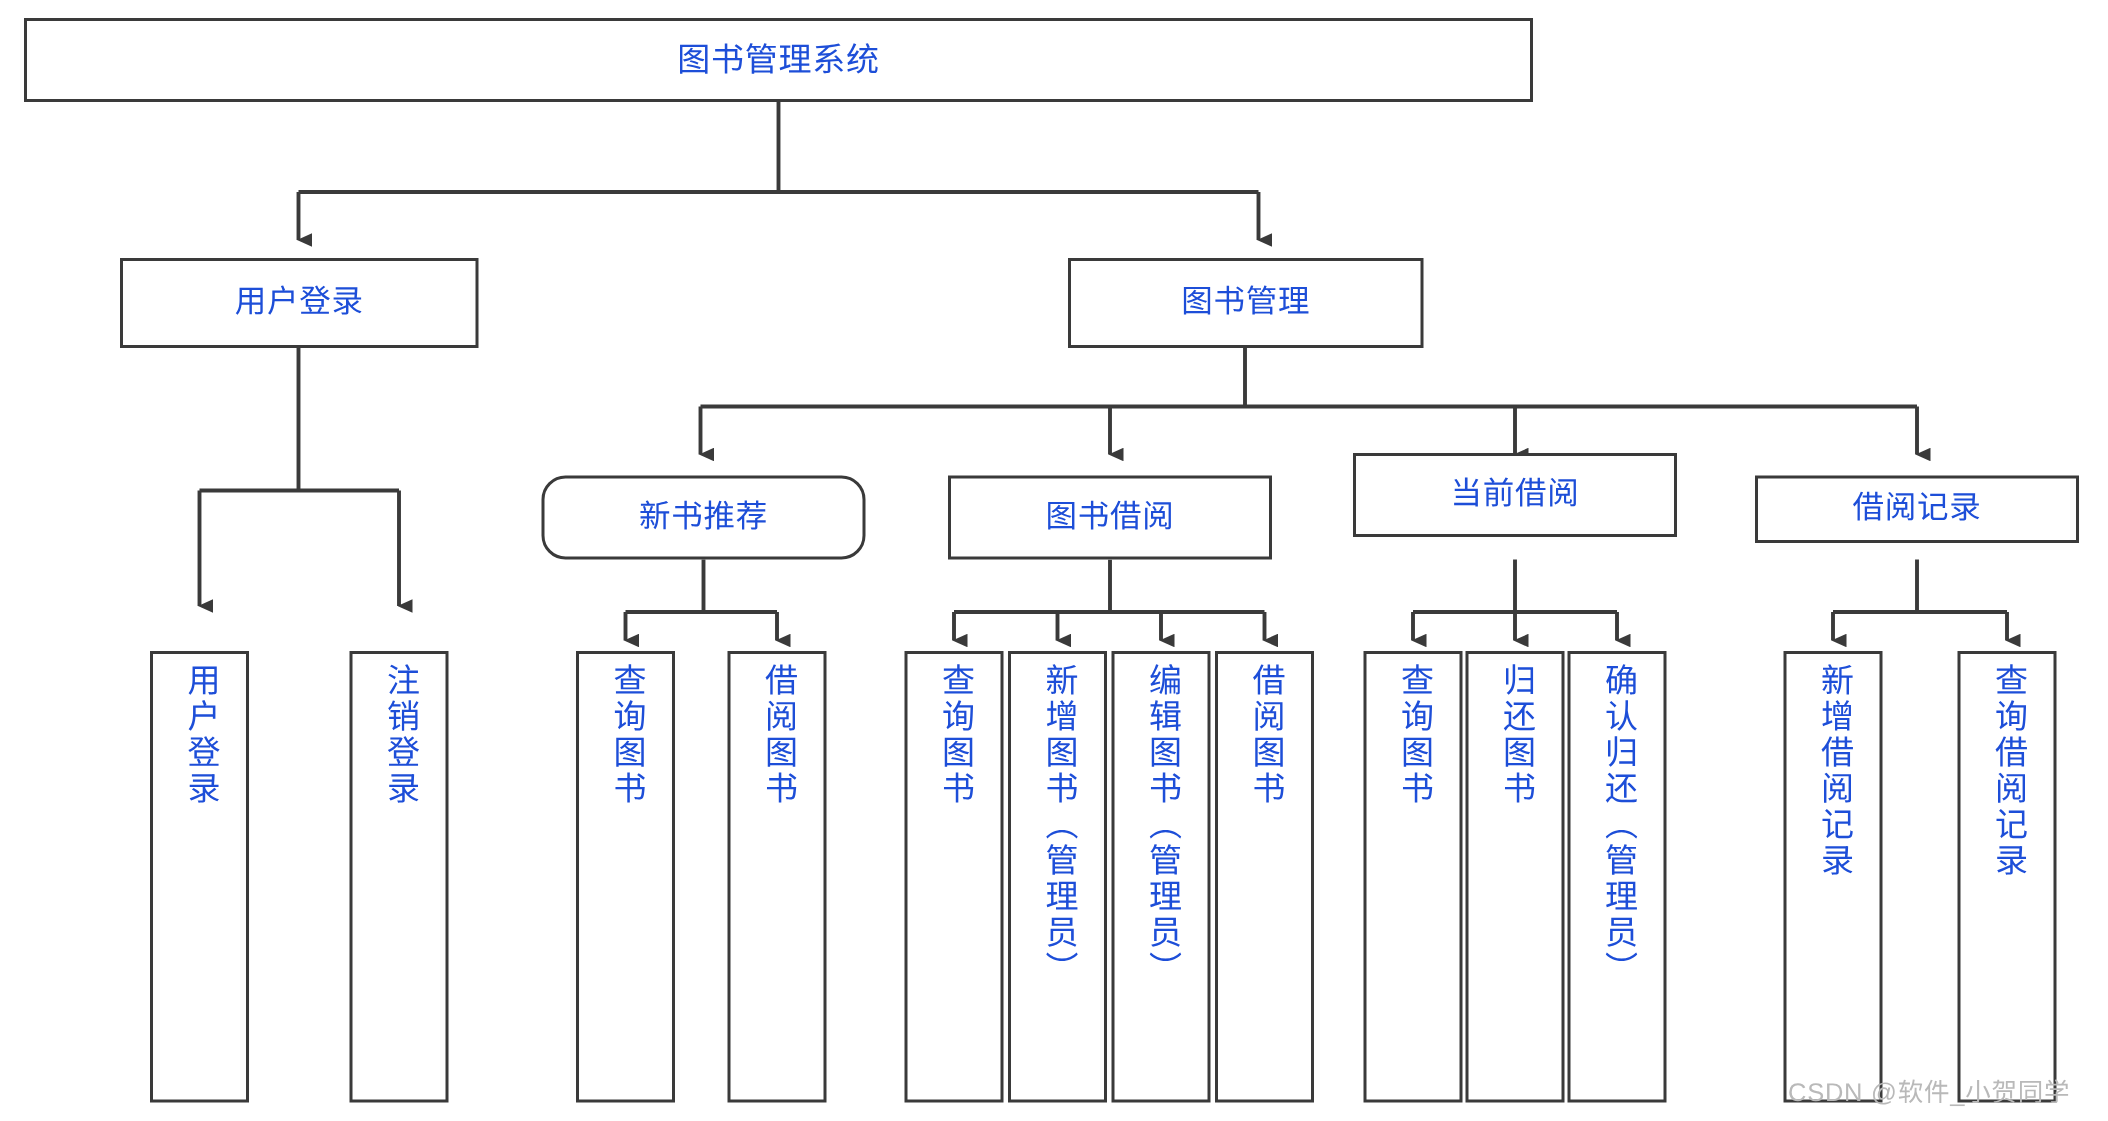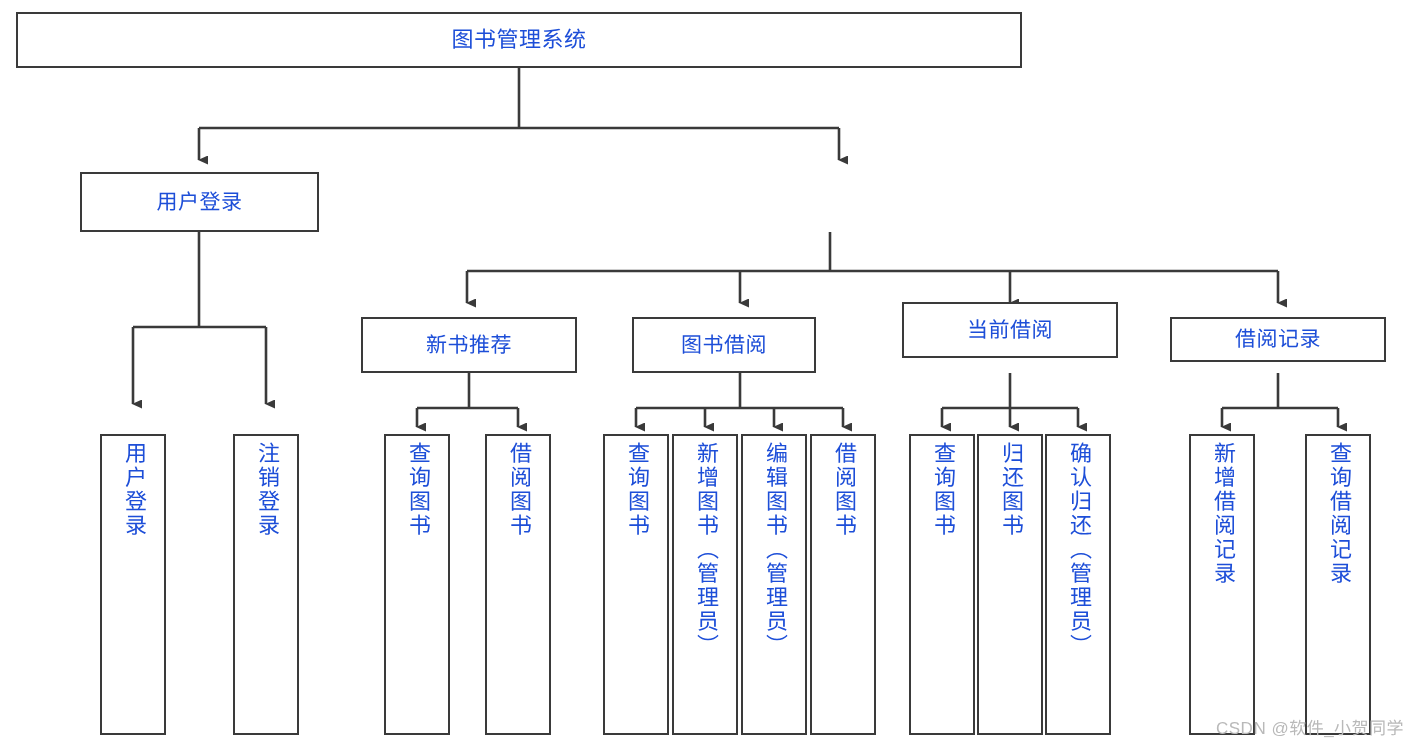--- a/index.html
+++ b/index.html
@@ -63,21 +63,20 @@
     line-height: 1.28;
     letter-spacing: 2px;
     white-space: nowrap;
   }
   .watermark {
     position: absolute;
     color: #b9b9b9;
     font-size: 17px;
     white-space: nowrap;
     letter-spacing: 0.5px;
-    padding-left: 24px;
   }
 </style>
 </head>
 <body>
 
 <div id="diagram-root">
 
   <svg id="edge-layer" viewBox="0 0 1405 747" width="1405" height="747" xmlns="http://www.w3.org/2000/svg">
     <defs>
       <marker id="arrowhead" markerWidth="9" markerHeight="10" refX="4.5" refY="9" orient="auto" markerUnits="userSpaceOnUse">
@@ -129,26 +128,29 @@
   </svg>
 
   <div class="node horiz root" style="left:16px; top:12px; width:1006px; height:56px;">
     <span class="node-label">图书管理系统</span>
   </div>
 
   <div class="node horiz" style="left:80px; top:172px; width:239px; height:60px;">
     <span class="node-label">用户登录</span>
   </div>
 
-
-  <div class="node horiz" style="left:361px; top:317px; width:216px; height:56px;">
+  <div class="node horiz" style="left:712px; top:172px; width:237px; height:60px;">
+    <span class="node-label">图书管理</span>
+  </div>
+
+  <div class="node horiz" style="left:361px; top:317px; width:216px; height:56px;border-radius:16px;">
     <span class="node-label">新书推荐</span>
   </div>
 
-  <div class="node horiz" style="left:632px; top:317px; width:184px; height:56px;">
+  <div class="node horiz" style="left:632px; top:317px; width:216px; height:56px;">
     <span class="node-label">图书借阅</span>
   </div>
 
   <div class="node horiz" style="left:902px; top:302px; width:216px; height:56px;">
     <span class="node-label">当前借阅</span>
   </div>
 
   <div class="node horiz" style="left:1170px; top:317px; width:216px; height:45px;">
     <span class="node-label">借阅记录</span>
   </div>

